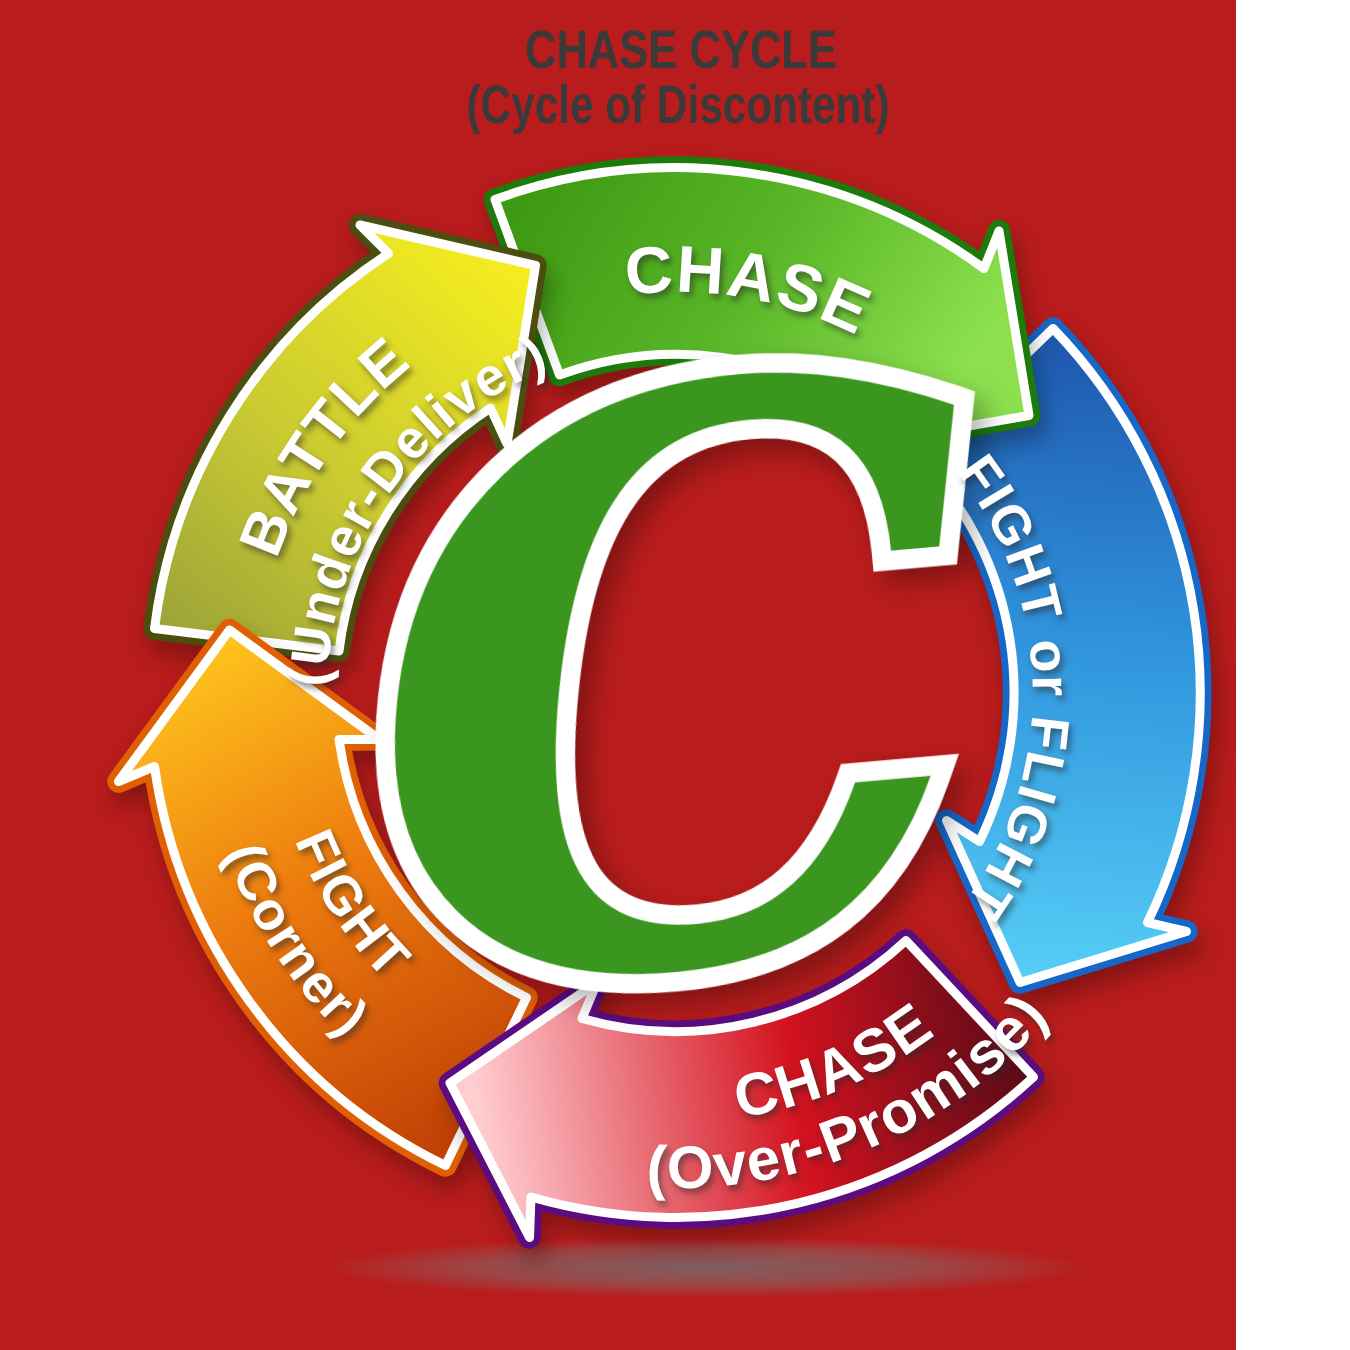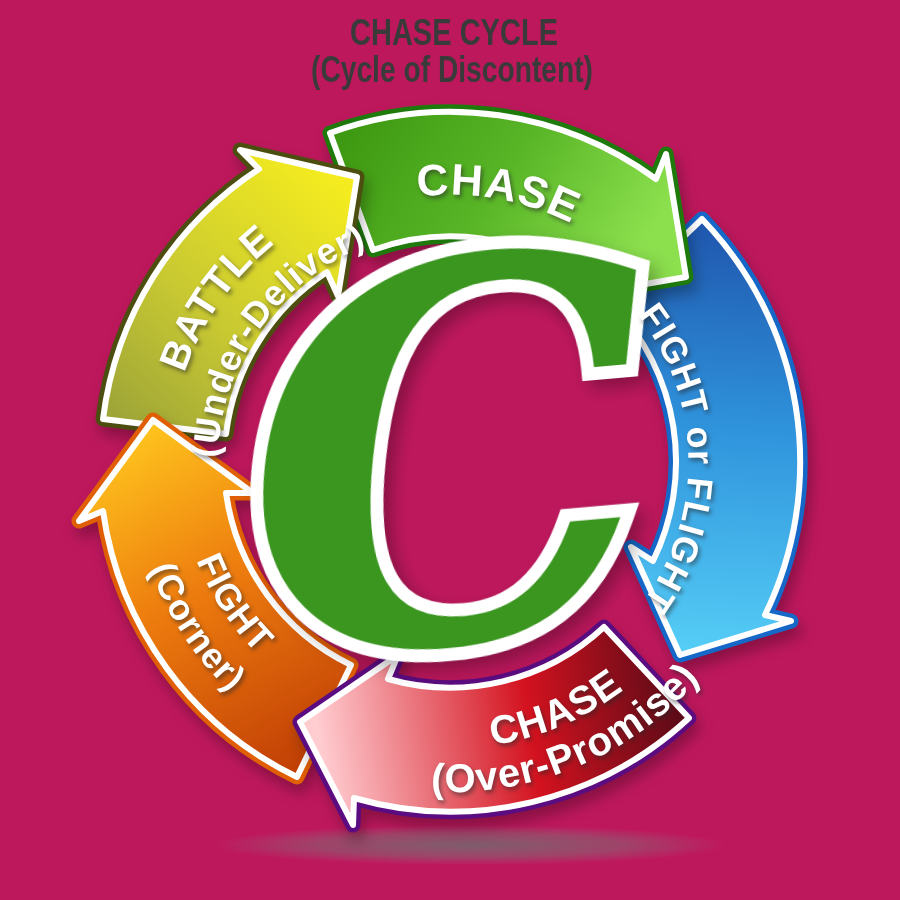--- a/index.html
+++ b/index.html
@@ -1,17 +1,17 @@
 <!DOCTYPE html>
 <html><head>
 <meta charset="utf-8">
 <style>
   html, body { margin: 0; padding: 0; background: #ffffff; }
   .stage {
-    width: 900px; height: 900px; position: relative; background: #be185d;
+    width: 824px; height: 900px; position: relative; background: #b91c1c;
     font-family: "Liberation Sans", sans-serif;
     overflow: hidden;
   }
   svg { display: block; }
   .title-line {
     font-family: "Liberation Sans", sans-serif;
     font-weight: bold;
   }
   .arrow-label {
     font-family: "Liberation Sans", sans-serif;

